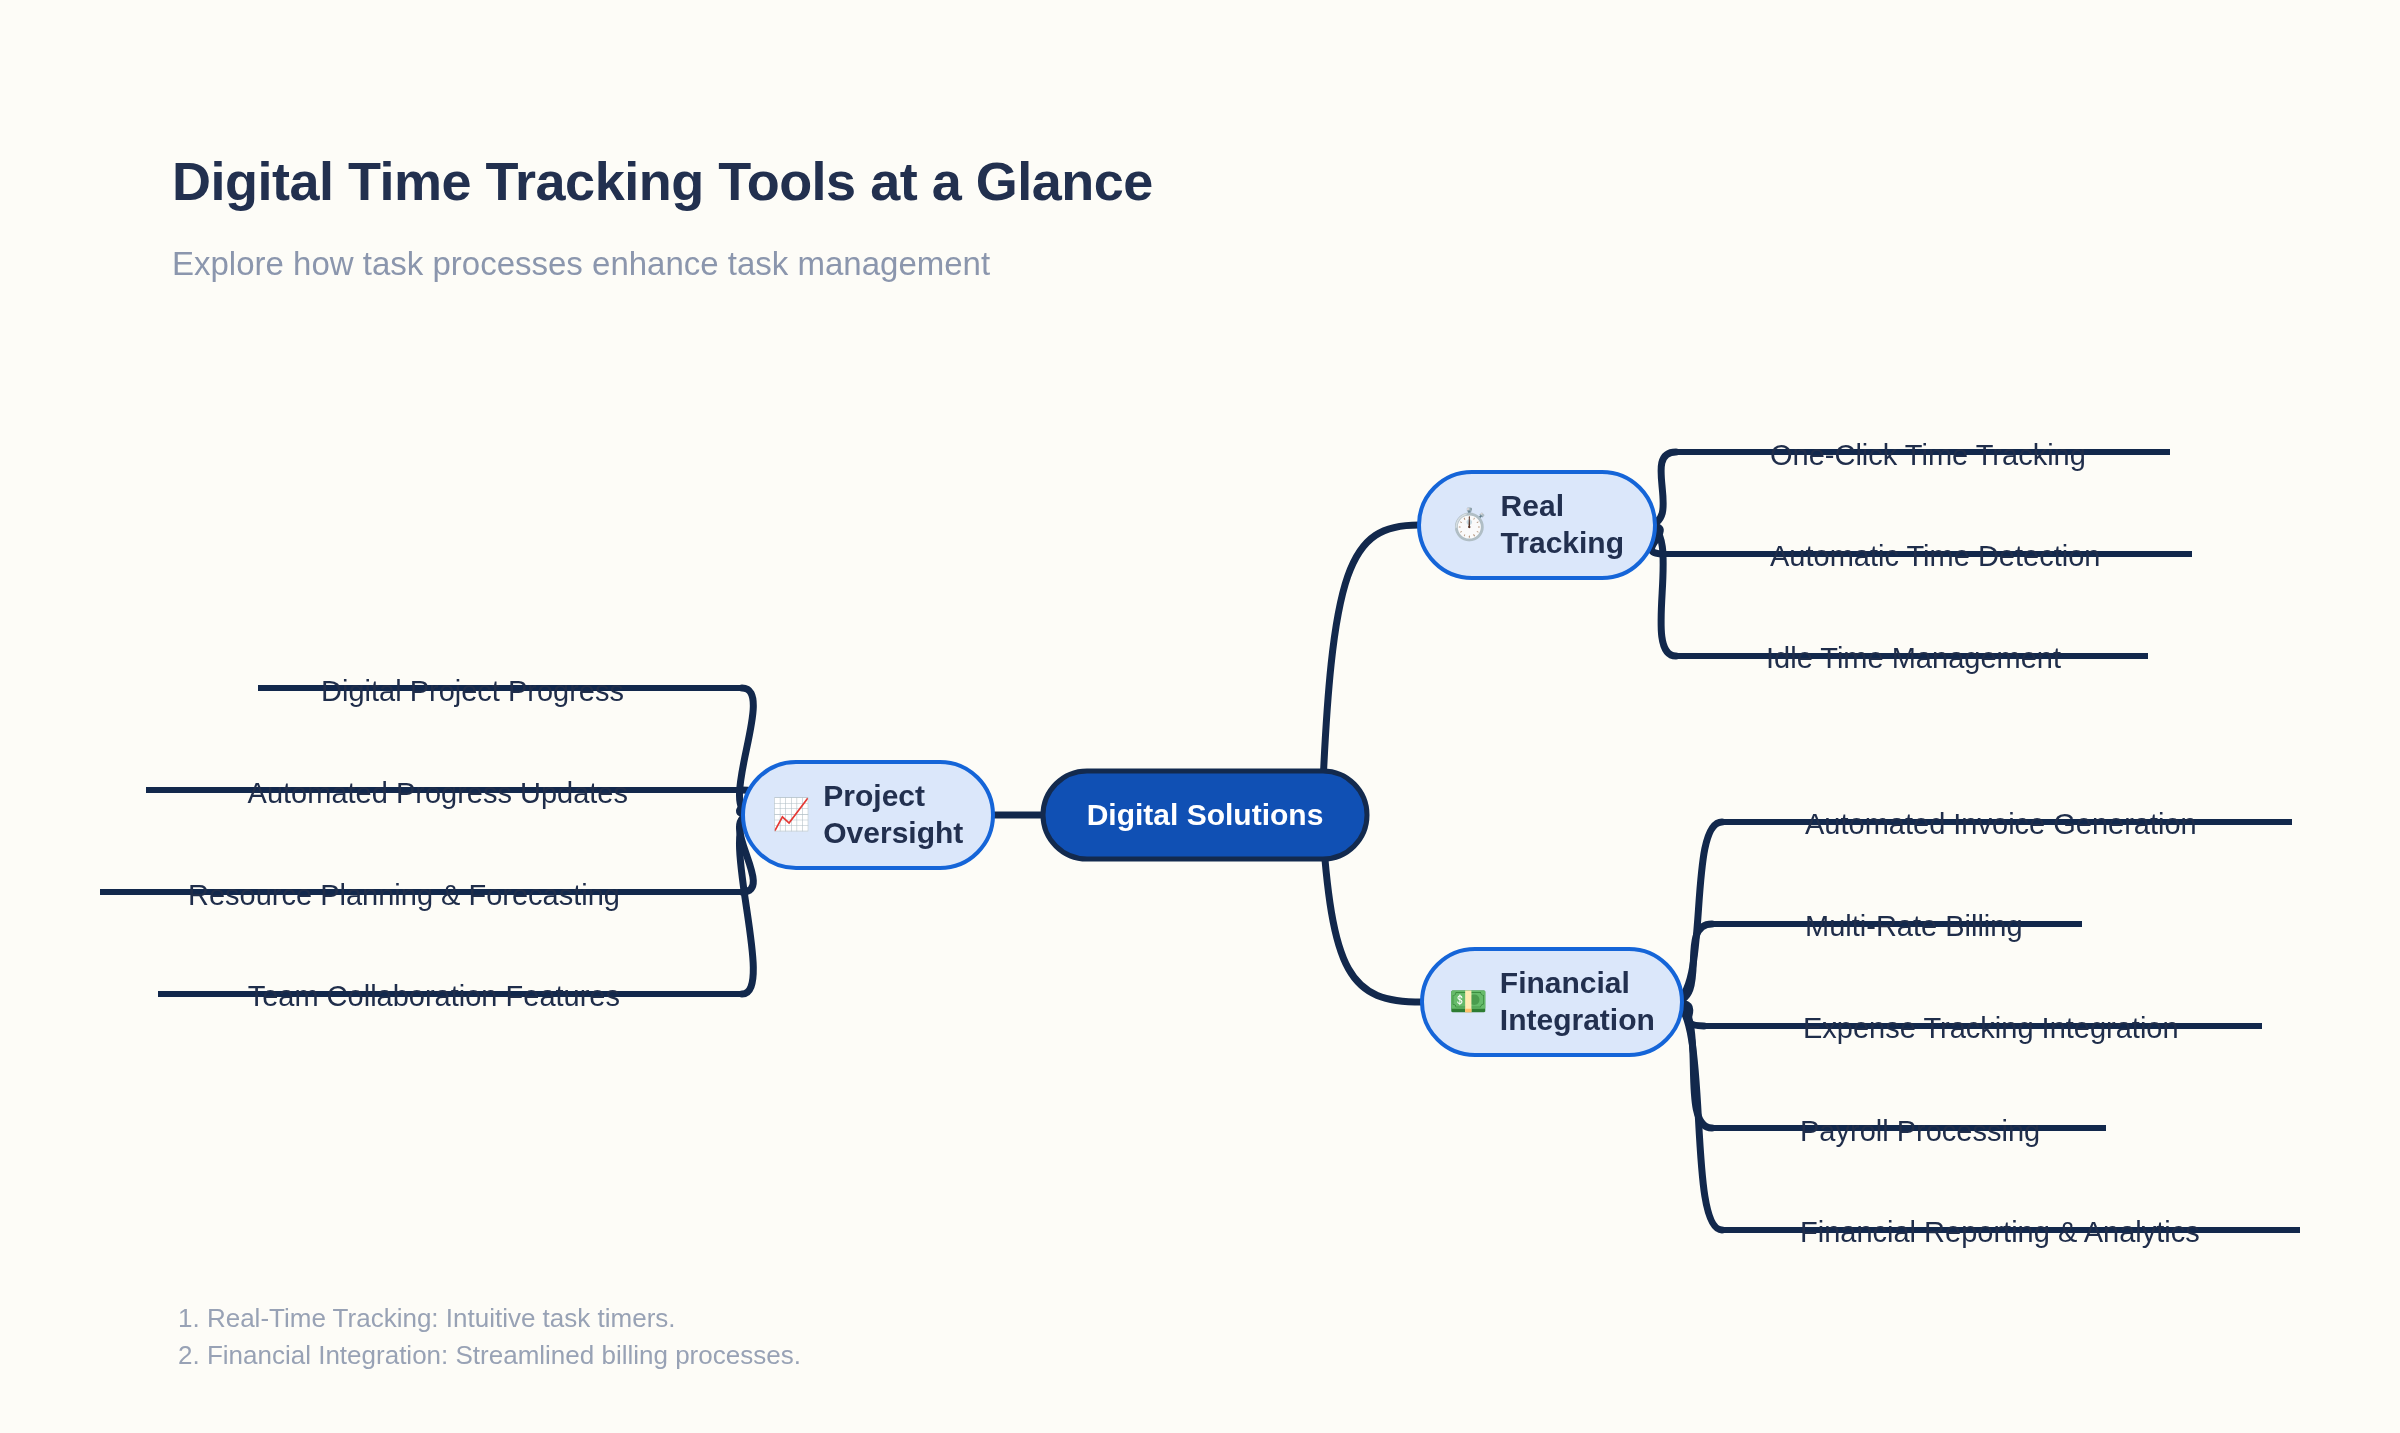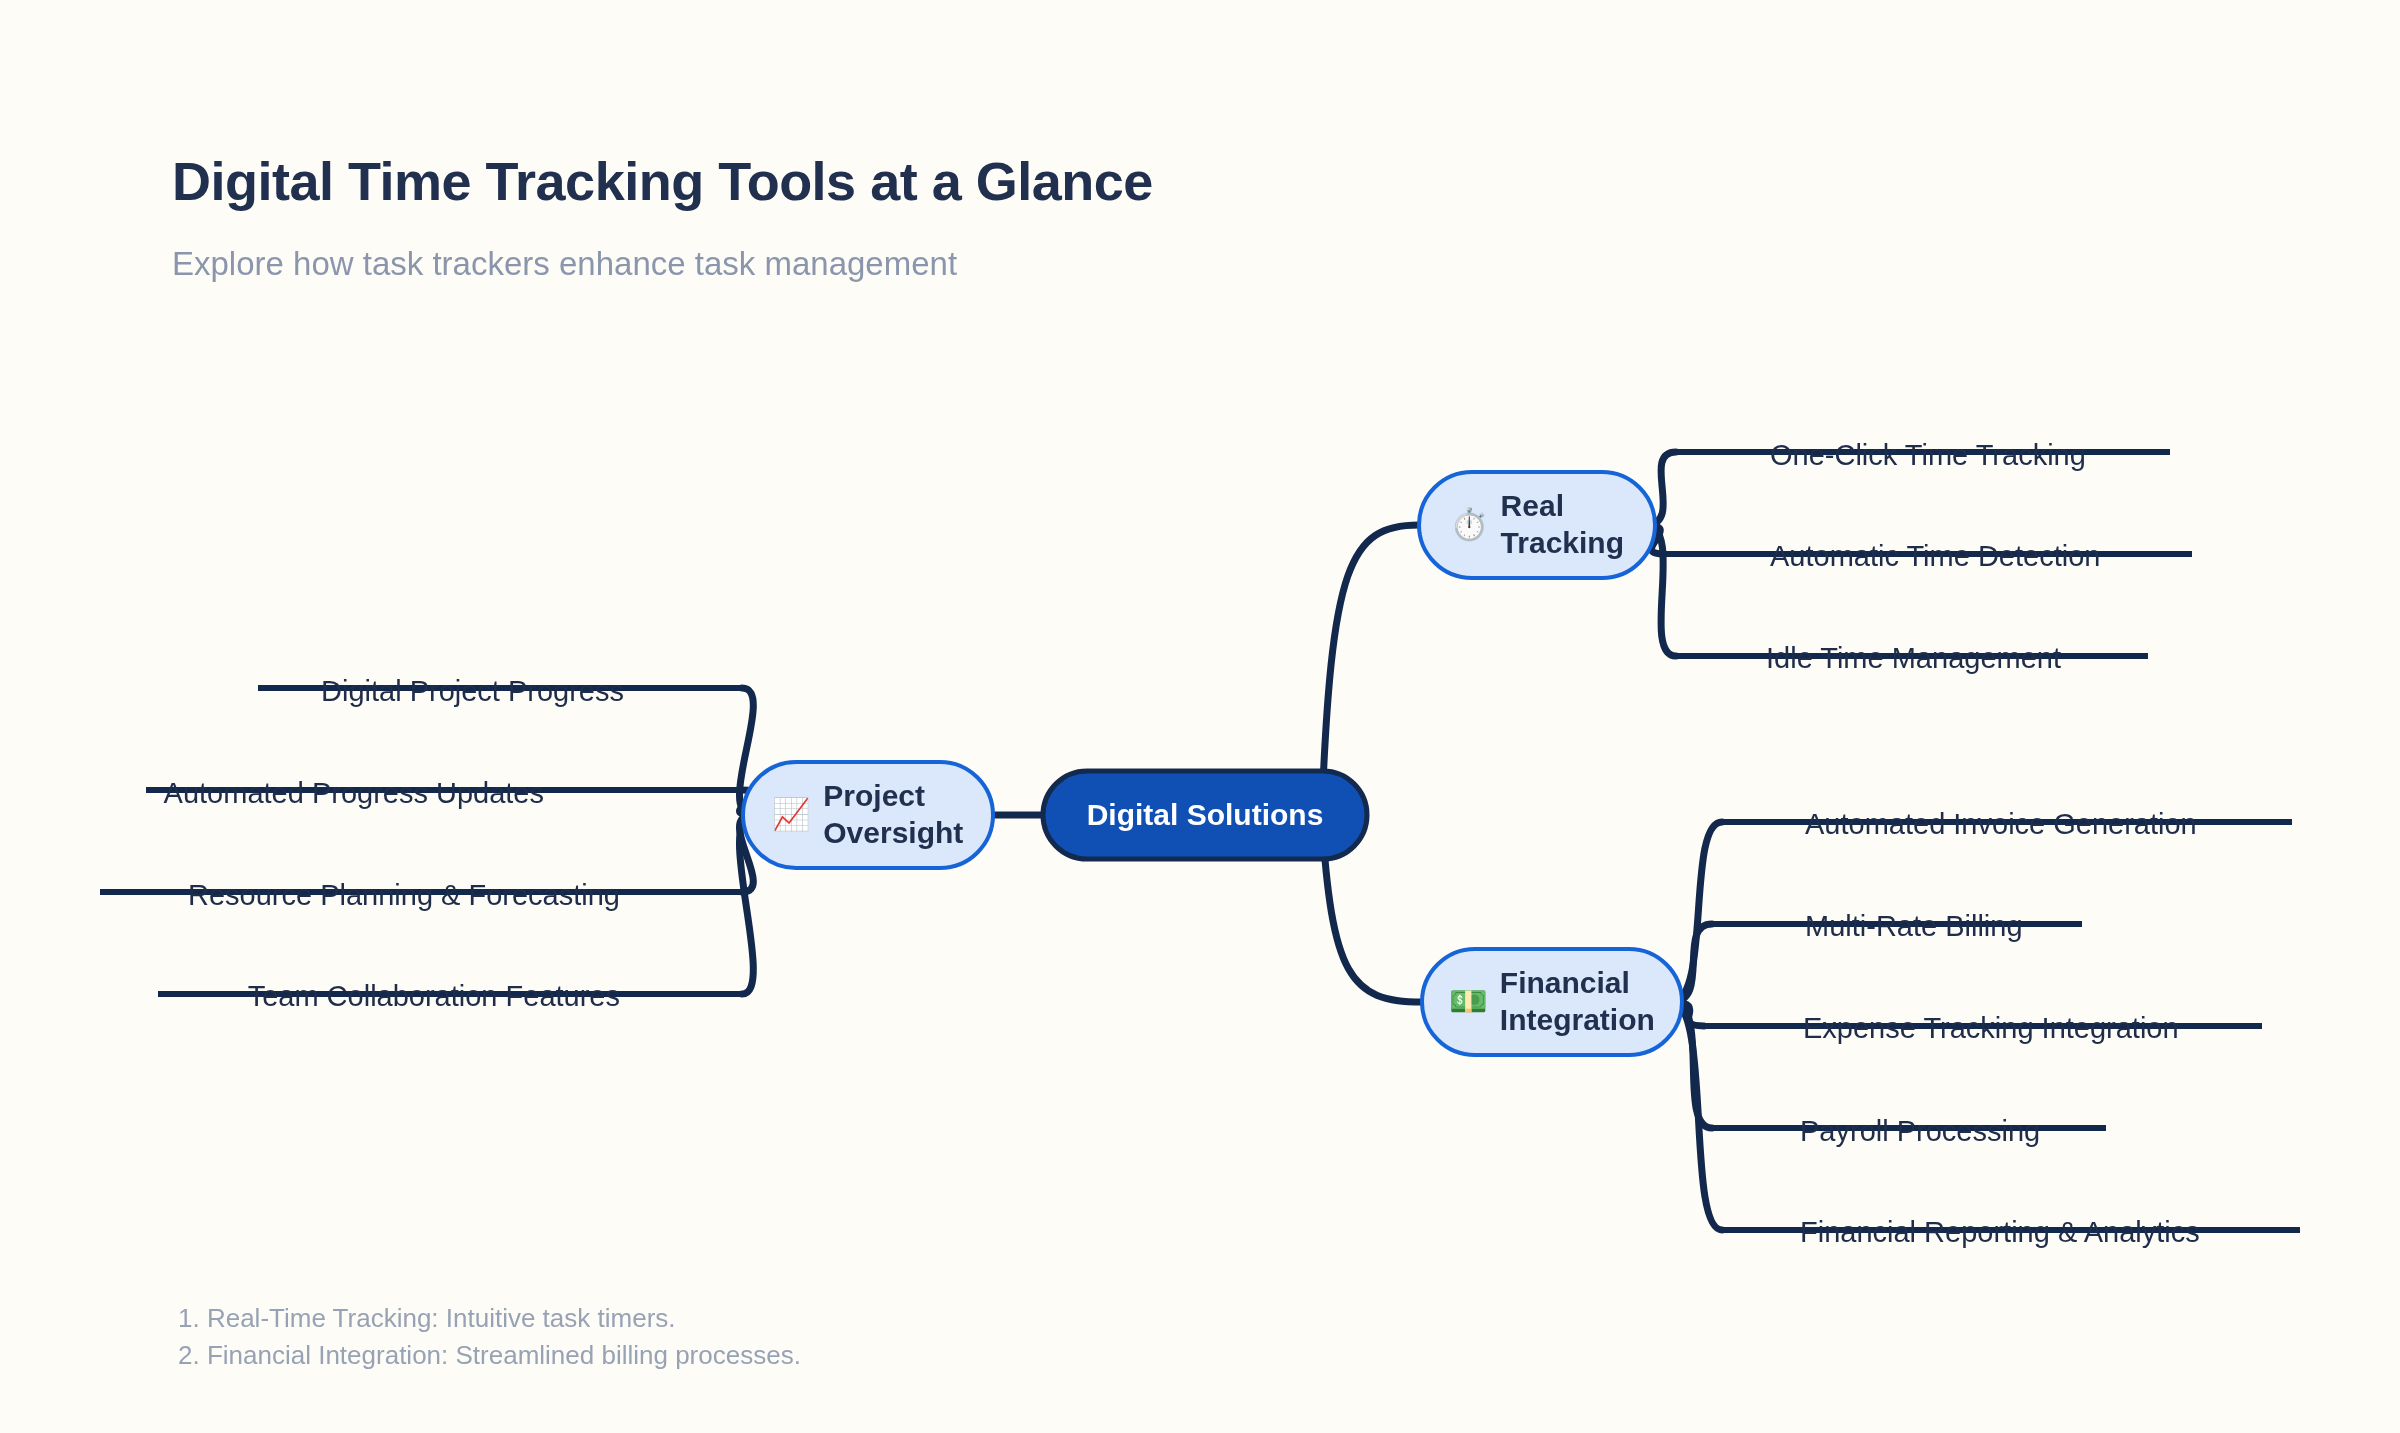--- a/index.html
+++ b/index.html
@@ -138,33 +138,33 @@
       </g>
     <g id="nodes">
         <rect x="1419" y="472" width="236" height="106" rx="53" ry="53" fill="#dbe7fa" stroke="#1565d8" stroke-width="4"></rect>
         <rect x="1422" y="949" width="260" height="106" rx="53" ry="53" fill="#dbe7fa" stroke="#1565d8" stroke-width="4"></rect>
         <rect x="743" y="762" width="250" height="106" rx="53" ry="53" fill="#dbe7fa" stroke="#1565d8" stroke-width="4"></rect>
         <rect x="1043" y="771" width="324" height="88" rx="44" ry="44" fill="#1050b4" stroke="#132a4e" stroke-width="5"></rect>
       </g>
   </svg>
 
   <div class="hdr-title">Digital Time Tracking Tools at a Glance</div>
-  <div class="hdr-sub">Explore how task trackers enhance task management</div>
+  <div class="hdr-sub">Explore how task processes enhance task management</div>
 
   <div id="labels-layer">
       <div class="leaf-label leaf-right" style="left: 1770px; top: 426px;">One-Click Time Tracking</div>
       <div class="leaf-label leaf-right" style="left: 1770px; top: 527px; text-align: center;">Automatic Time Detection</div>
       <div class="leaf-label leaf-right" style="left: 1766px; top: 629px;">Idle Time Management</div>
       <div class="leaf-label leaf-right" style="left: 1805px; top: 795px;">Automated Invoice Generation</div>
       <div class="leaf-label leaf-right" style="left: 1805px; top: 897px;">Multi-Rate Billing</div>
       <div class="leaf-label leaf-right" style="left: 1803px; top: 999px;">Expense Tracking Integration</div>
       <div class="leaf-label leaf-right" style="left: 1800px; top: 1102px;">Payroll Processing</div>
       <div class="leaf-label leaf-right" style="left: 1800px; top: 1203px;">Financial Reporting &amp; Analytics</div>
       <div class="leaf-label leaf-left" style="right: 1776px; top: 662px;">Digital Project Progress</div>
-      <div class="leaf-label leaf-left" style="right: 1856px; top: 764px; text-align: center;">Automated Progress Updates</div>
+      <div class="leaf-label leaf-left" style="right: 1772px; top: 764px; text-align: center;">Automated Progress Updates</div>
       <div class="leaf-label leaf-left" style="right: 1780px; top: 866px;">Resource Planning &amp; Forecasting</div>
       <div class="leaf-label leaf-left" style="right: 1780px; top: 967px;">Team Collaboration Features</div>
       <div class="node-label" style="left: 1537px; top: 525px;">
         <span class="node-emoji">⏱️</span>
         <span class="node-text">
           <span style="display:block">Real</span>
           <span style="display:block">Tracking</span>
         </span>
       </div>
       <div class="node-label" style="left: 1552px; top: 1002px;">

